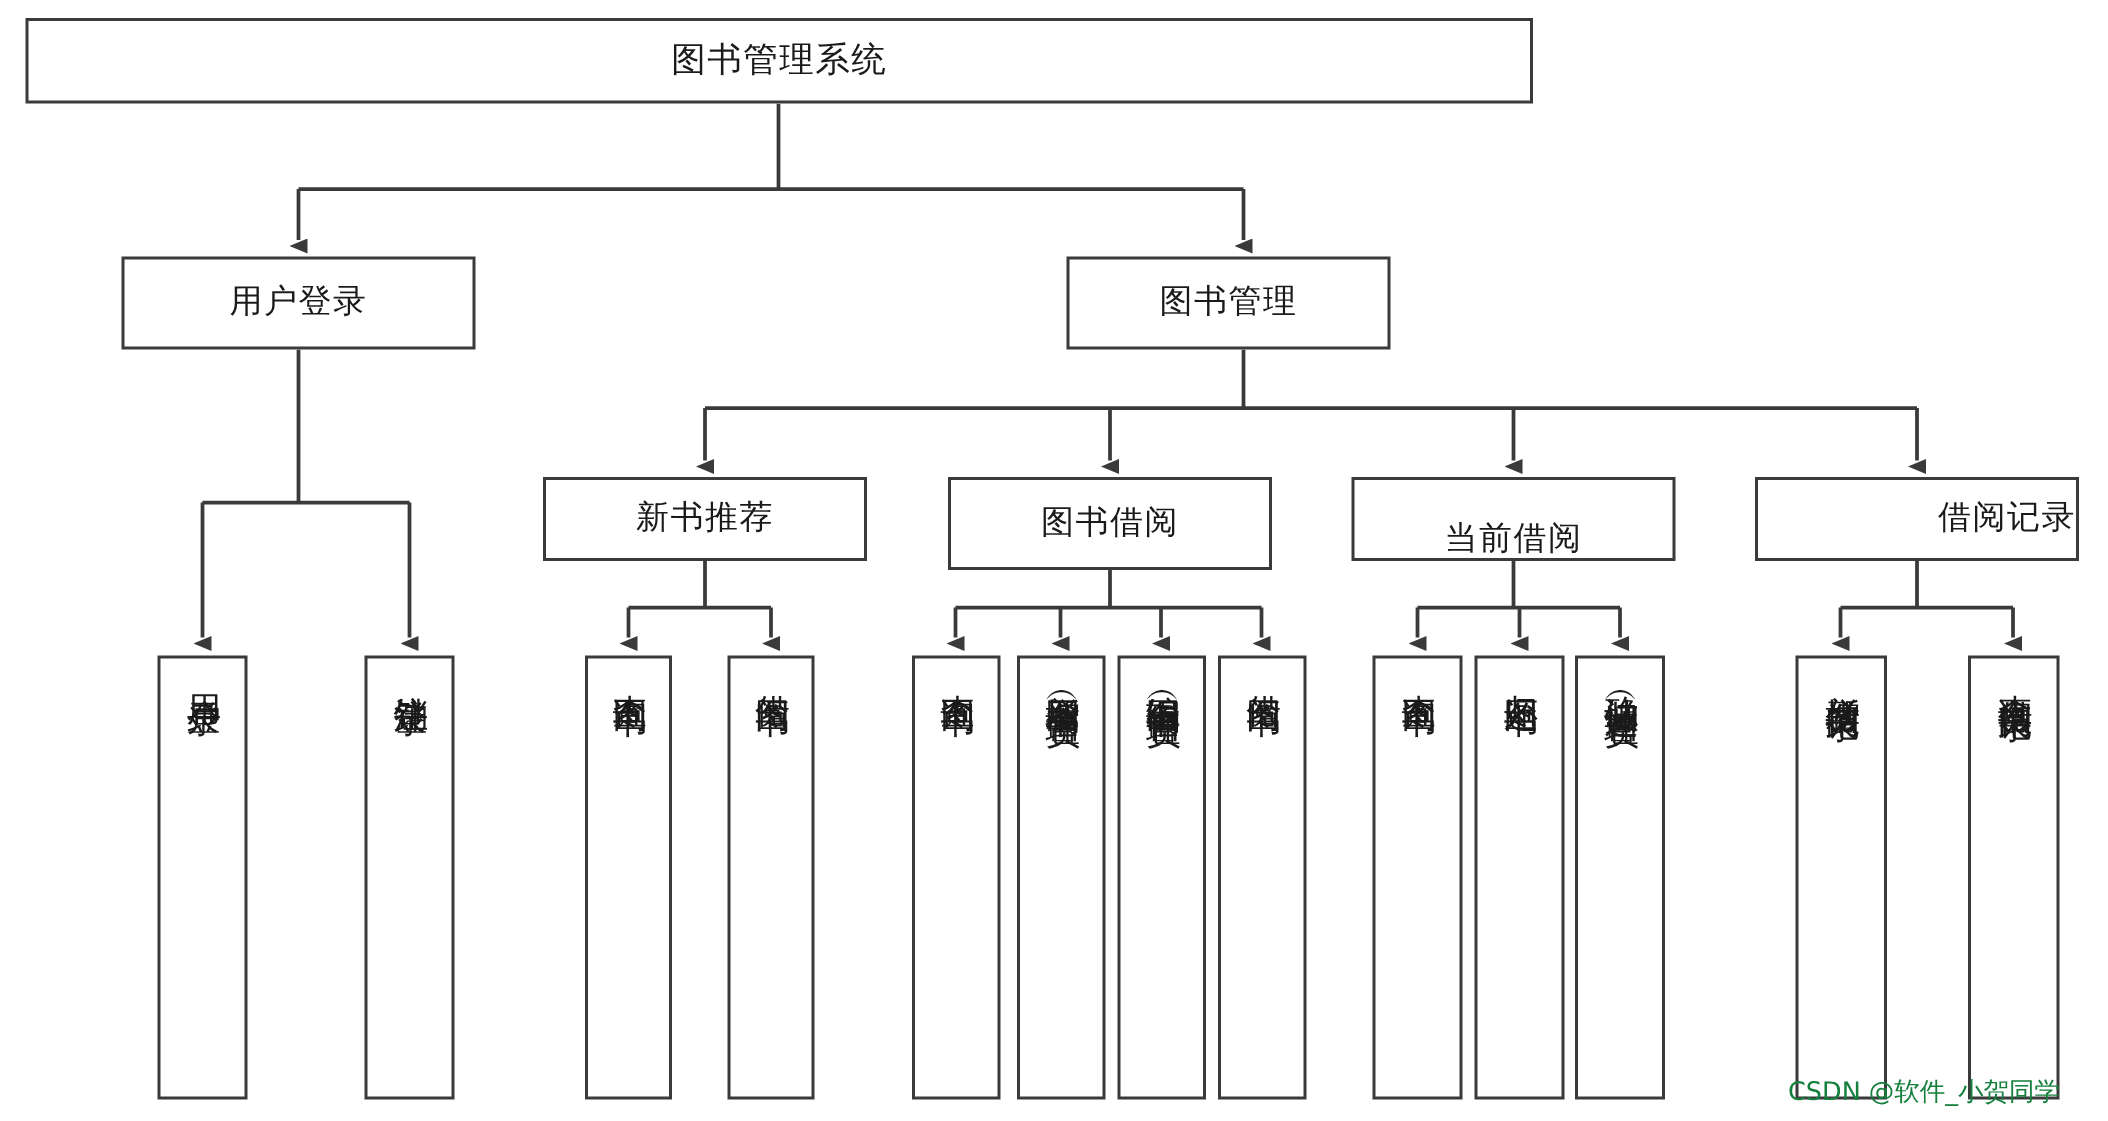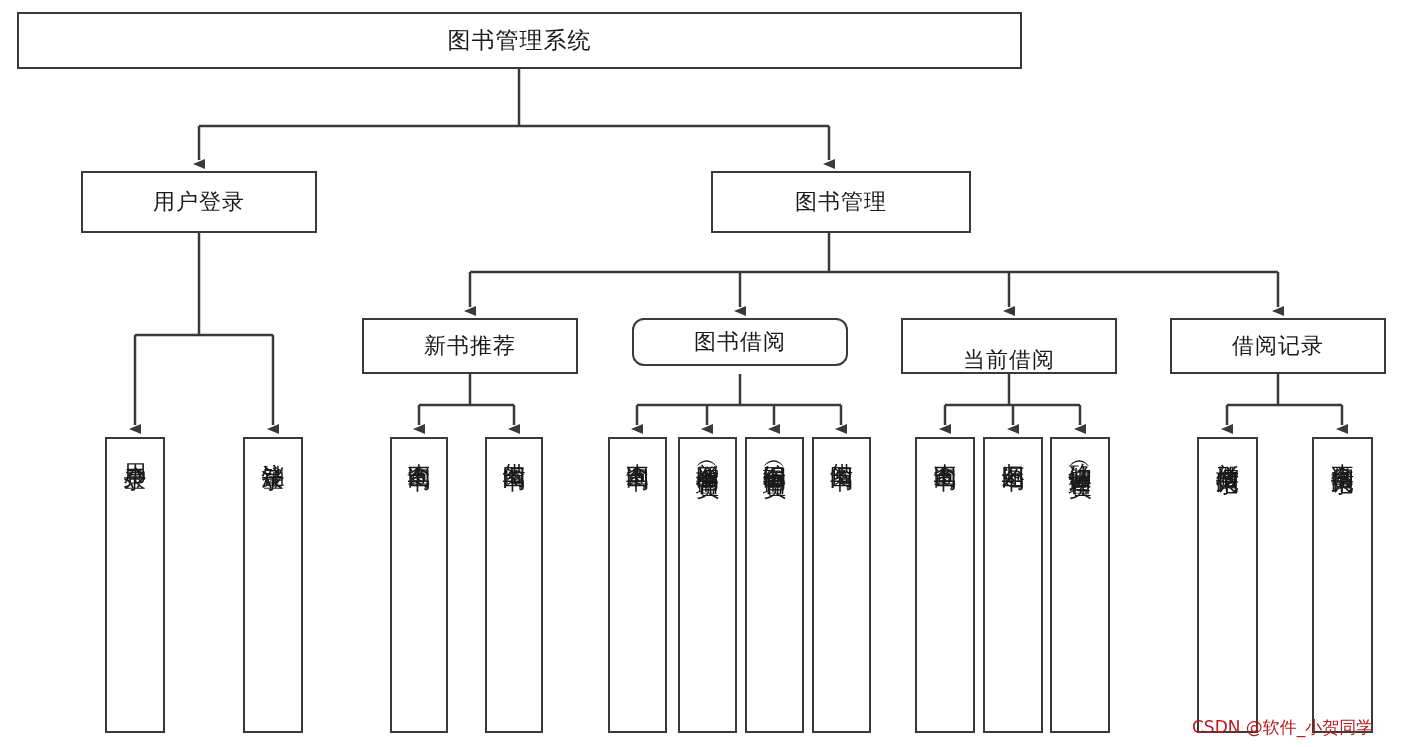--- a/index.html
+++ b/index.html
@@ -51,21 +51,21 @@
     line-height: 1.18;
     letter-spacing: 2px;
     white-space: nowrap;
   }
   .node-root .label { font-size: 23px; }
   .watermark {
     position: absolute;
     left: 1192px;
     top: 716px;
     font-size: 17px;
-    color: #b91c1c;
+    color: #15803d;
     white-space: nowrap;
     z-index: 6;
     font-family: "DejaVu Sans", "Liberation Sans", sans-serif;
   }
 </style>
 </head>
 <body>
 
 <div id="canvas">
 
@@ -120,34 +120,34 @@
     </g>
   </svg>
 
   <div class="node node-h node-root" style="left:17px;top:12px;width:1005px;height:57px;">
     <span class="label">图书管理系统</span>
   </div>
 
   <div class="node node-h" style="left:81px;top:171px;width:236px;height:62px;">
     <span class="label">用户登录</span>
   </div>
-  <div class="node node-h" style="left:711px;top:171px;width:260px;height:62px;">
+  <div class="node node-h" style="left:711px;top:171px;width:216px;height:62px;">
     <span class="label">图书管理</span>
   </div>
 
   <div class="node node-h" style="left:362px;top:318px;width:216px;height:56px;text-align:right;">
     <span class="label">新书推荐</span>
   </div>
-  <div class="node node-h" style="left:632px;top:318px;width:216px;height:48px;border-radius:12px;">
+  <div class="node node-h" style="left:632px;top:318px;width:216px;height:62px;">
     <span class="label">图书借阅</span>
   </div>
   <div class="node node-h" style="left:901px;top:318px;width:216px;height:56px;align-items:flex-end;">
     <span class="label">当前借阅</span>
   </div>
-  <div class="node node-h" style="left:1170px;top:318px;width:216px;height:56px;">
+  <div class="node node-h" style="left:1170px;top:318px;width:216px;height:56px;justify-content:flex-end;">
     <span class="label">借阅记录</span>
   </div>
 
   <div class="node node-v" style="left:105px;top:437px;width:60px;height:296px;">
     <span class="label">用户登录</span>
   </div>
   <div class="node node-v" style="left:243px;top:437px;width:60px;height:296px;">
     <span class="label">注销登录</span>
   </div>
   <div class="node node-v" style="left:390px;top:437px;width:58px;height:296px;">

